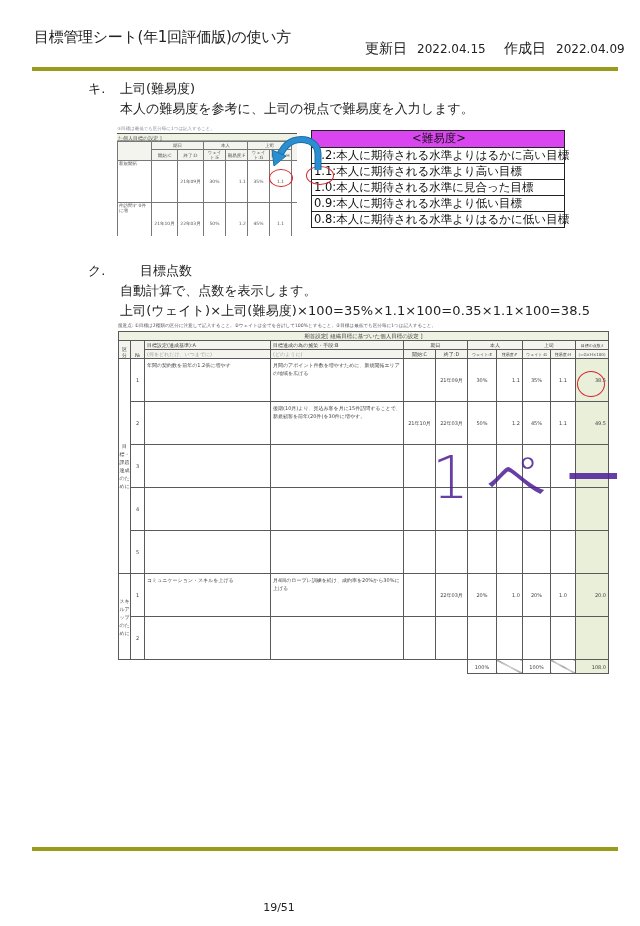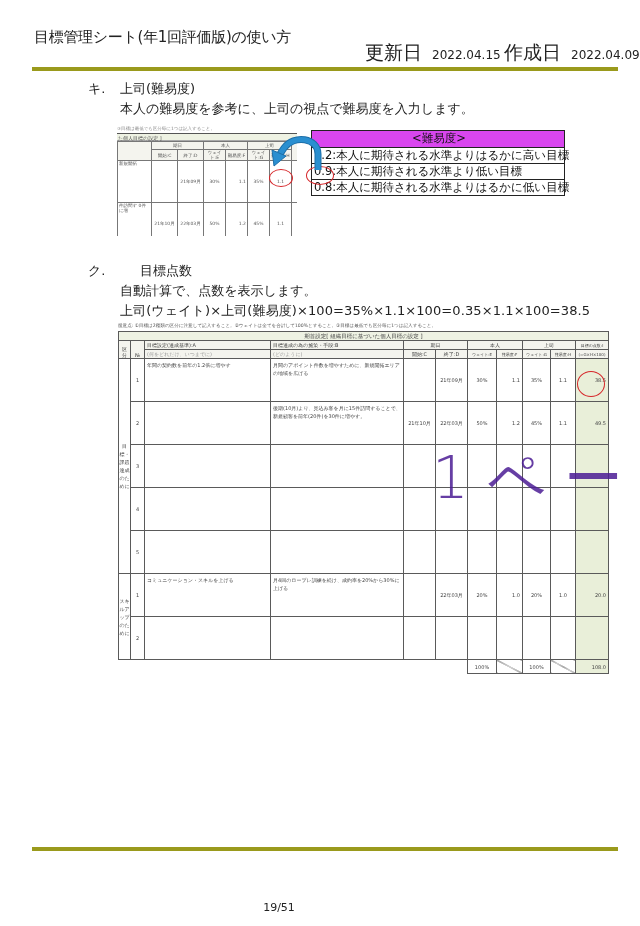--- a/index.html
+++ b/index.html
@@ -1,21 +1,21 @@
 <!DOCTYPE html>
 <html><head>
 <meta charset="utf-8">
 <style>
   * { box-sizing: border-box; margin: 0; padding: 0; }
   html, body { width: 640px; height: 926px; background: #ffffff; overflow: hidden; }
   body { position: relative; font-family: "DejaVu Sans", "Liberation Sans", sans-serif; color: #222; }
 
   .title { position: absolute; left: 34px; top: 28px; font-size: 15px; color: #222; letter-spacing: -0.3px; }
   .meta { position: absolute; top: 40px; font-size: 12px; color: #222; }
-  .meta .lbl { font-size: 19px; margin-right: 10px; text-align: right; }
+  .meta .lbl { font-size: 14px; margin-right: 10px; text-align: right; }
   .meta.upd { left: 365px; }
   .meta.crt { left: 504px; }
   .rule { position: absolute; left: 32px; width: 586px; height: 4px; background: #9a9a1c; }
   .rule.top { top: 67px; }
   .rule.bot { top: 847px; }
 
   .sec-mark { position: absolute; left: 88px; font-size: 13px; }
   .sec-head { position: absolute; left: 120px; font-size: 13px; }
   .sec-text { position: absolute; left: 120px; font-size: 13px; }
   .formula { position: absolute; left: 120px; font-size: 13px; letter-spacing: 0.1px; }
@@ -126,20 +126,22 @@
       <td></td>
     </tr>
   </tbody>
     </table>
 </div>
 <div class="circle" style="left:269px;top:169px;width:24px;height:18px;"></div>
 
 <div class="legend">
   <div class="h">&lt;難易度&gt;</div>
   <div>1.2:本人に期待される水準よりはるかに高い目標</div>
+  <div>1.1:本人に期待される水準より高い目標</div>
+  <div>1.0:本人に期待される水準に見合った目標</div>
   <div>0.9:本人に期待される水準より低い目標</div>
   <div>0.8:本人に期待される水準よりはるかに低い目標</div>
 </div>
 <div class="circle" style="left:306px;top:166px;width:28px;height:19px;"></div>
 
 <svg class="arrow" viewBox="0 0 60 40">
   <path d="M50 36 L50 20 C50 4 26 0 16 14 L12 20" fill="none" stroke="#1d6fa8" stroke-width="7" stroke-linecap="butt"></path>
   <path d="M50 36 L50 20 C50 4 26 0 16 14 L12 20" fill="none" stroke="#2a8fd0" stroke-width="5"></path>
   <polygon points="4,16 18,22 6,32" fill="#2a8fd0" stroke="#1d6fa8" stroke-width="1"></polygon>
 </svg>

